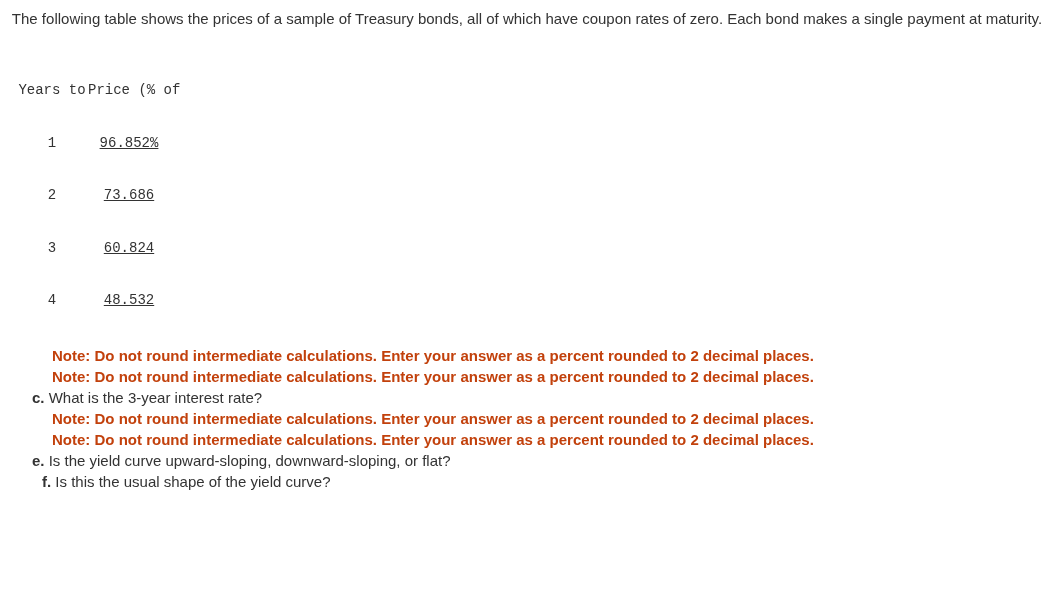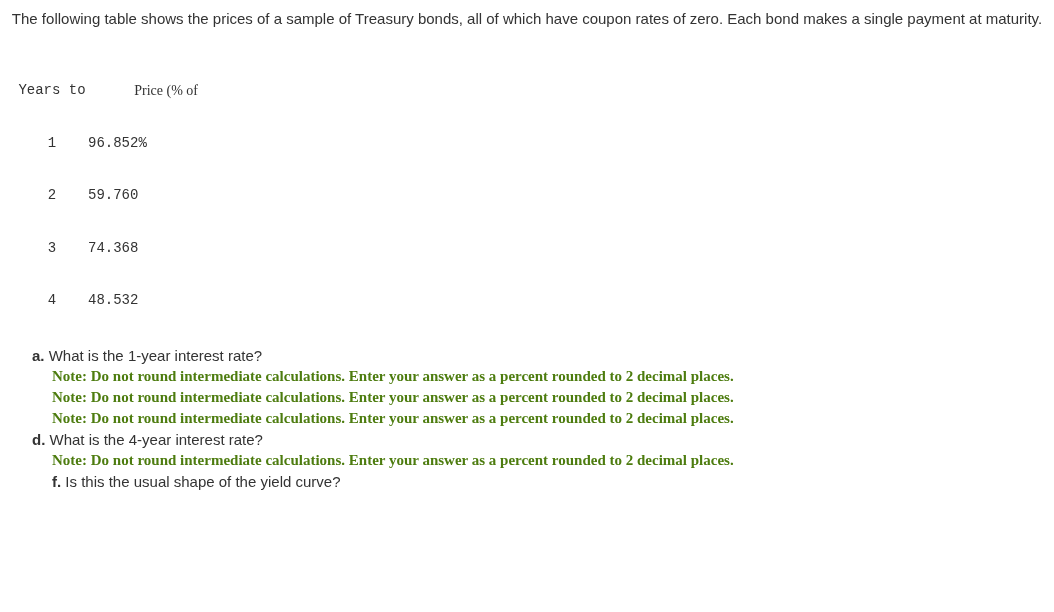--- a/index.html
+++ b/index.html
@@ -27,81 +27,80 @@
     display: flex;
   }
   .bond-col1 {
     width: 72px;
     text-align: center;
     display: inline-block;
     font-family: Liberation Mono, monospace;
   }
   .bond-col2 {
     width: 110px;
-    text-align: right;
+    text-align: left;
     display: inline-block;
-    font-family: Liberation Serif, serif;
   }
   .bond-data1 {
     width: 72px;
     text-align: center;
     display: inline-block;
   }
   .bond-data2 {
     width: 110px;
-    text-align: left;
+    text-align: center;
     padding-right: 28px;
     box-sizing: border-box;
     display: inline-block;
+    text-decoration: underline;
   }
   .qlist {
     margin: 8px 0 28px 22px;
   }
   .qline {
     line-height: 1.4;
   }
   .qline .letter {
     font-weight: bold;
   }
   .note {
-    color: #4d7c0f;
+    color: #c2410c;
     font-weight: bold;
     padding-left: 20px;
-    font-family: Liberation Serif, serif;
   }
 </style>
 </head>
 <body>
 
 <div class="intro">The following table shows the prices of a sample of Treasury bonds, all of which have coupon rates of zero. Each bond makes a single payment at maturity.</div>
 
 <div class="bond-table">
   <div class="bond-row">
     <span class="bond-col1">Years to</span>
     <span class="bond-col2">Price (% of</span>
   </div>
   <div class="bond-row">
     <span class="bond-data1">1</span>
     <span class="bond-data2">96.852%</span>
   </div>
   <div class="bond-row">
     <span class="bond-data1">2</span>
-    <span class="bond-data2">59.760</span>
+    <span class="bond-data2">73.686</span>
   </div>
   <div class="bond-row">
     <span class="bond-data1">3</span>
-    <span class="bond-data2">74.368</span>
+    <span class="bond-data2">60.824</span>
   </div>
   <div class="bond-row">
     <span class="bond-data1">4</span>
     <span class="bond-data2">48.532</span>
   </div>
 </div>
 
 <div class="qlist">
-  <div class="qline"><span class="letter">a.</span><span> What is the 1-year interest rate?</span></div>
   <div class="qline note">Note: Do not round intermediate calculations. Enter your answer as a percent rounded to 2 decimal places.</div>
   <div class="qline note">Note: Do not round intermediate calculations. Enter your answer as a percent rounded to 2 decimal places.</div>
+  <div class="qline"><span class="letter">c.</span><span> What is the 3-year interest rate?</span></div>
   <div class="qline note">Note: Do not round intermediate calculations. Enter your answer as a percent rounded to 2 decimal places.</div>
-  <div class="qline"><span class="letter">d.</span><span> What is the 4-year interest rate?</span></div>
   <div class="qline note">Note: Do not round intermediate calculations. Enter your answer as a percent rounded to 2 decimal places.</div>
-  <div class="qline" style="margin-left:20px;"><span class="letter">f.</span><span> Is this the usual shape of the yield curve?</span></div>
+  <div class="qline"><span class="letter">e.</span><span> Is the yield curve upward-sloping, downward-sloping, or flat?</span></div>
+  <div class="qline" style="margin-left:10px;"><span class="letter">f.</span><span> Is this the usual shape of the yield curve?</span></div>
 </div>
 
 </body></html>

